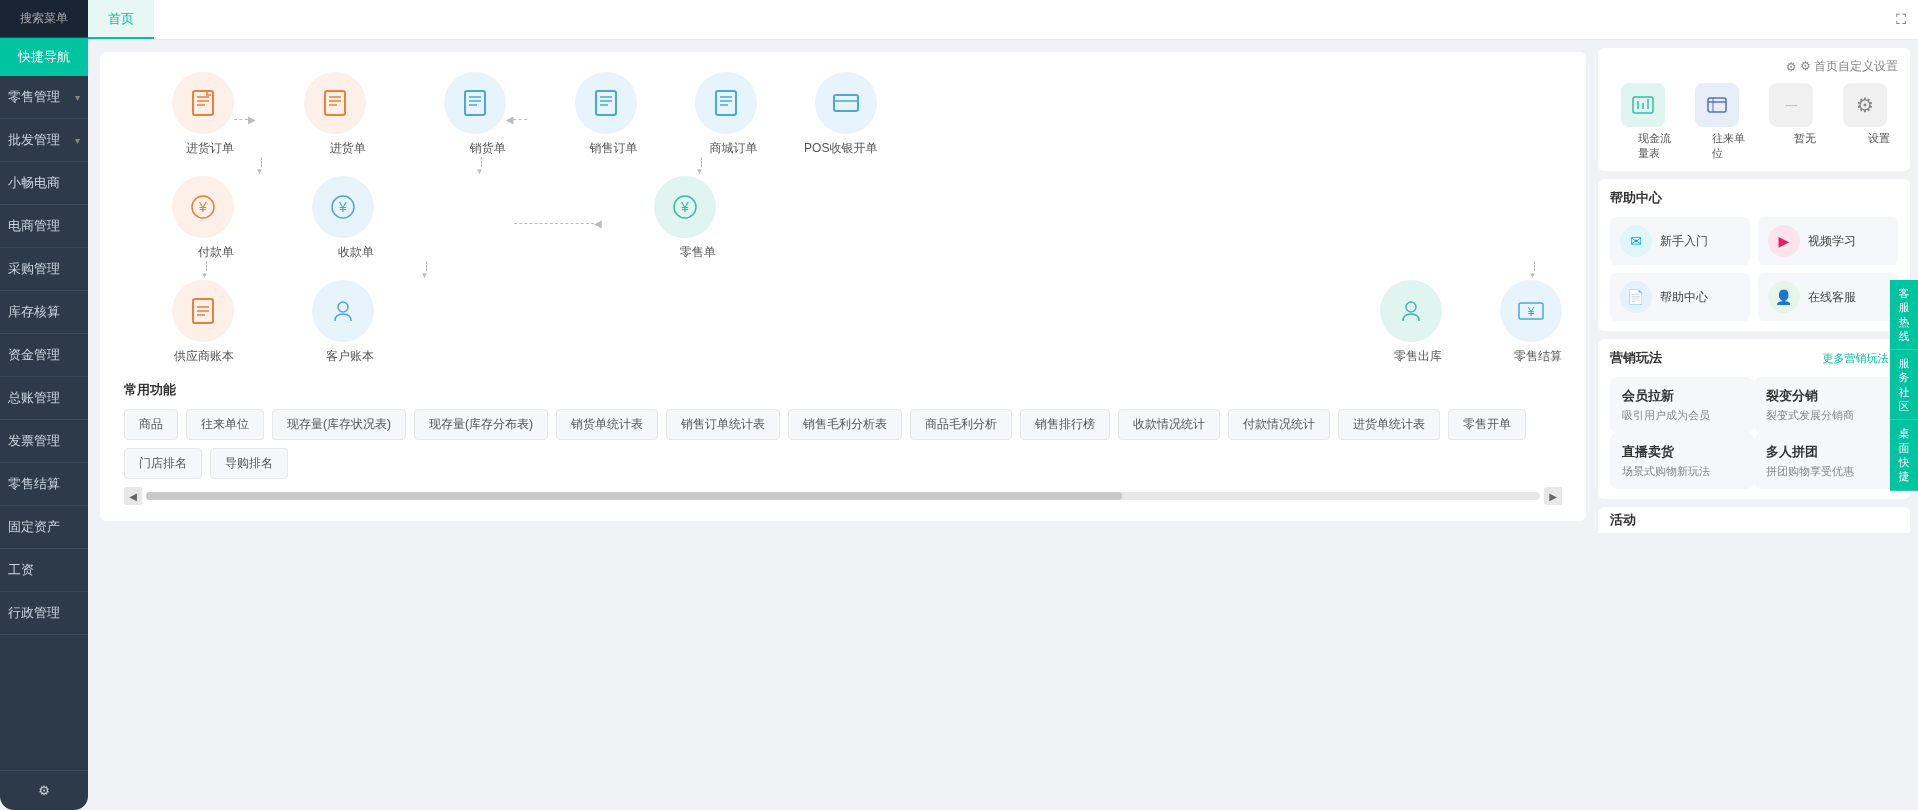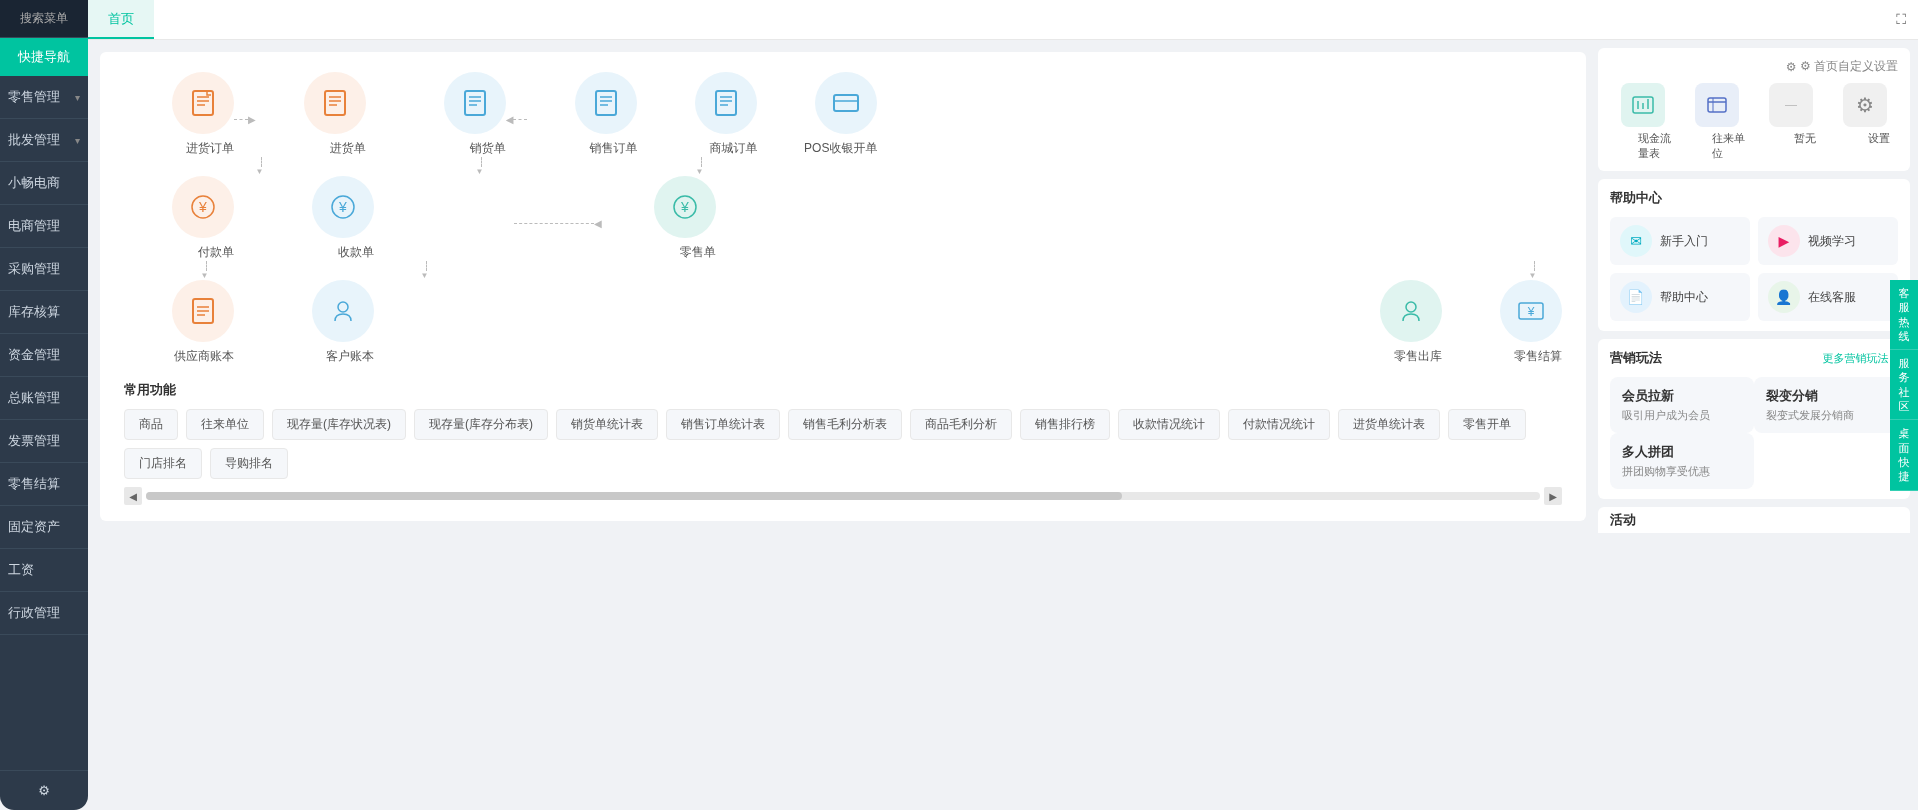--- a/index.html
+++ b/index.html
@@ -758,20 +758,24 @@
         <div class="mkt-grid">
           <div class="mkt-item">
             <div class="mkt-item-title">会员拉新</div>
             <div class="mkt-item-desc">吸引用户成为会员</div>
           </div>
           <div class="mkt-item">
             <div class="mkt-item-title">裂变分销</div>
             <div class="mkt-item-desc">裂变式发展分销商</div>
           </div>
           <div class="mkt-item">
+            <div class="mkt-item-title">直播卖货</div>
+            <div class="mkt-item-desc">场景式购物新玩法</div>
+          </div>
+          <div class="mkt-item">
             <div class="mkt-item-title">多人拼团</div>
             <div class="mkt-item-desc">拼团购物享受优惠</div>
           </div>
         </div>
       </div>
 
       <div class="activity-title">活动</div>
     </div>
   </div>
 </div>

